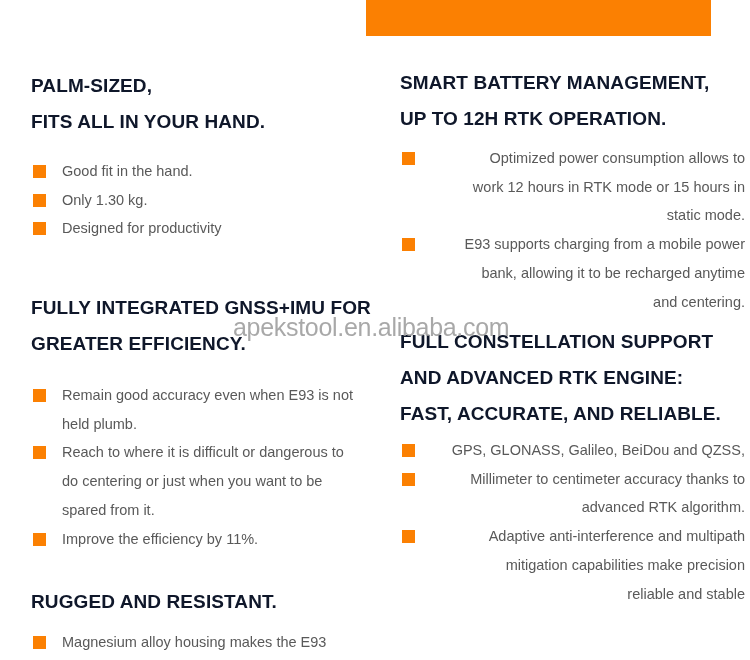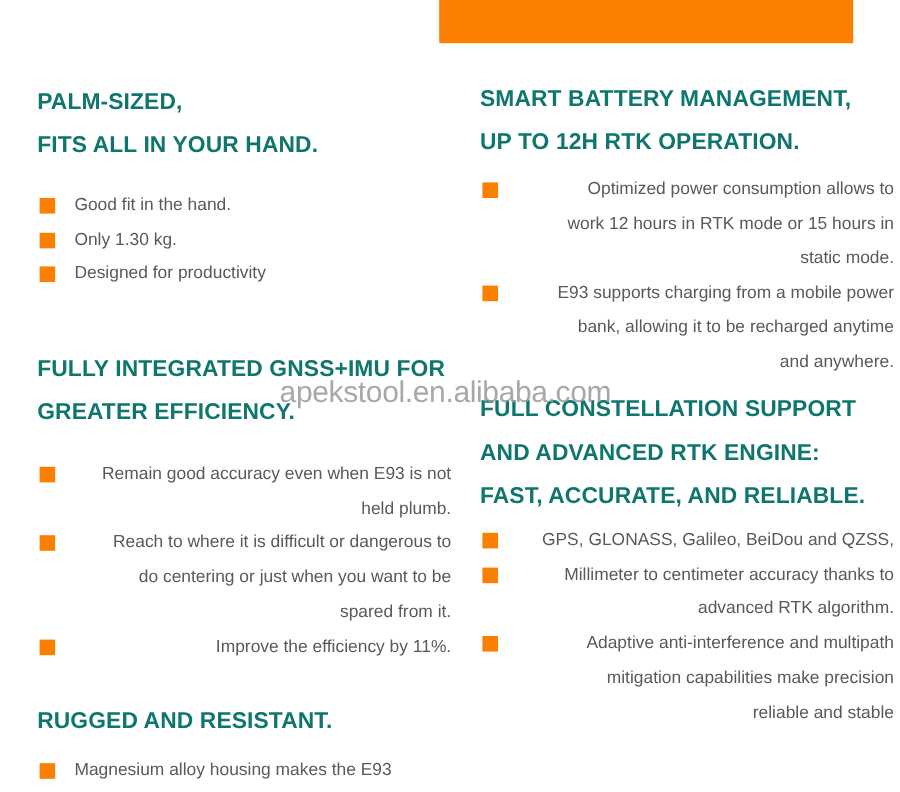--- a/index.html
+++ b/index.html
@@ -6,21 +6,21 @@
     body {
       width: 750px; height: 660px; position: relative; overflow: hidden;
       font-family: "Liberation Sans", "DejaVu Sans", sans-serif;
     }
     .top-bar {
       position: absolute; left: 366px; top: 0; width: 345px; height: 36px;
       background: #fb8002;
     }
     .section { position: absolute; }
     .heading {
-      color: #0f766e; font-weight: bold; font-size: 19px;
+      color: #0f172a; font-weight: bold; font-size: 19px;
       line-height: 36px; margin: 0; letter-spacing: 0.1px;
     }
     .list { list-style: none; margin: 0; padding: 0; }
     .item {
       position: relative; padding-left: 31px;
       color: #595959; font-size: 14.5px; line-height: 28.7px;
     }
     .bullet {
       position: absolute; left: 2px; top: 8px; width: 13px; height: 13px;
       background: #fb8002;
@@ -57,31 +57,31 @@
     <li class="item">
         <span class="bullet"></span>
       <div>Optimized power consumption allows to</div>
       <div>work 12 hours in RTK mode or 15 hours in</div>
       <div>static mode.</div>
     </li>
     <li class="item">
         <span class="bullet"></span>
       <div>E93 supports charging from a mobile power</div>
       <div>bank, allowing it to be recharged anytime</div>
-      <div>and anywhere.</div>
+      <div>and centering.</div>
     </li>
   </ul>
 </div>
 
 <div class="section" style="left:31px; top:290px; width:345px;">
   <h2 class="heading">
     <div>FULLY INTEGRATED GNSS+IMU FOR</div>
     <div>GREATER EFFICIENCY.</div>
   </h2>
-  <ul class="list" style="margin-top:19px;text-align:right;">
+  <ul class="list" style="margin-top:19px;">
     <li class="item">
         <span class="bullet"></span>
       <div>Remain good accuracy even when E93 is not</div>
       <div>held plumb.</div>
     </li>
     <li class="item">
         <span class="bullet"></span>
       <div>Reach to where it is difficult or dangerous to</div>
       <div>do centering or just when you want to be</div>
       <div>spared from it.</div>

